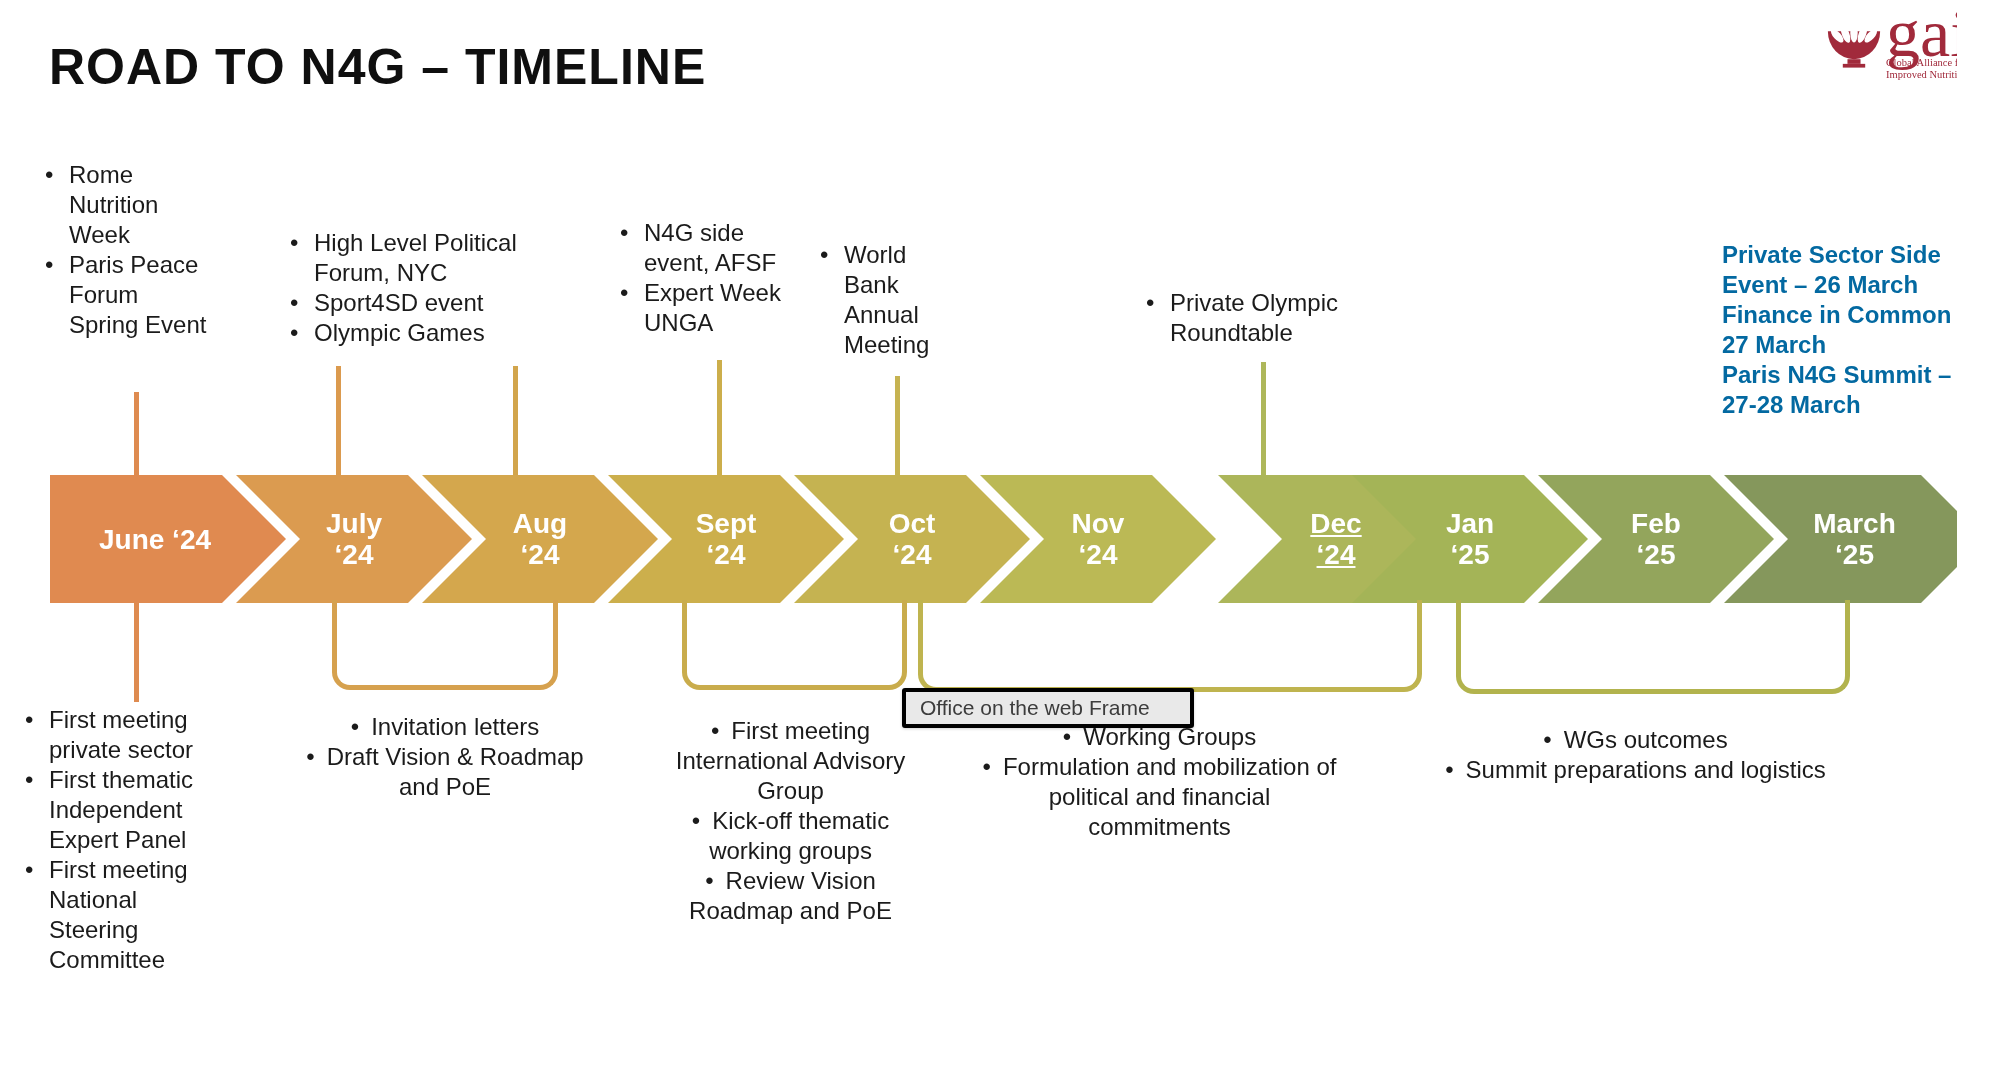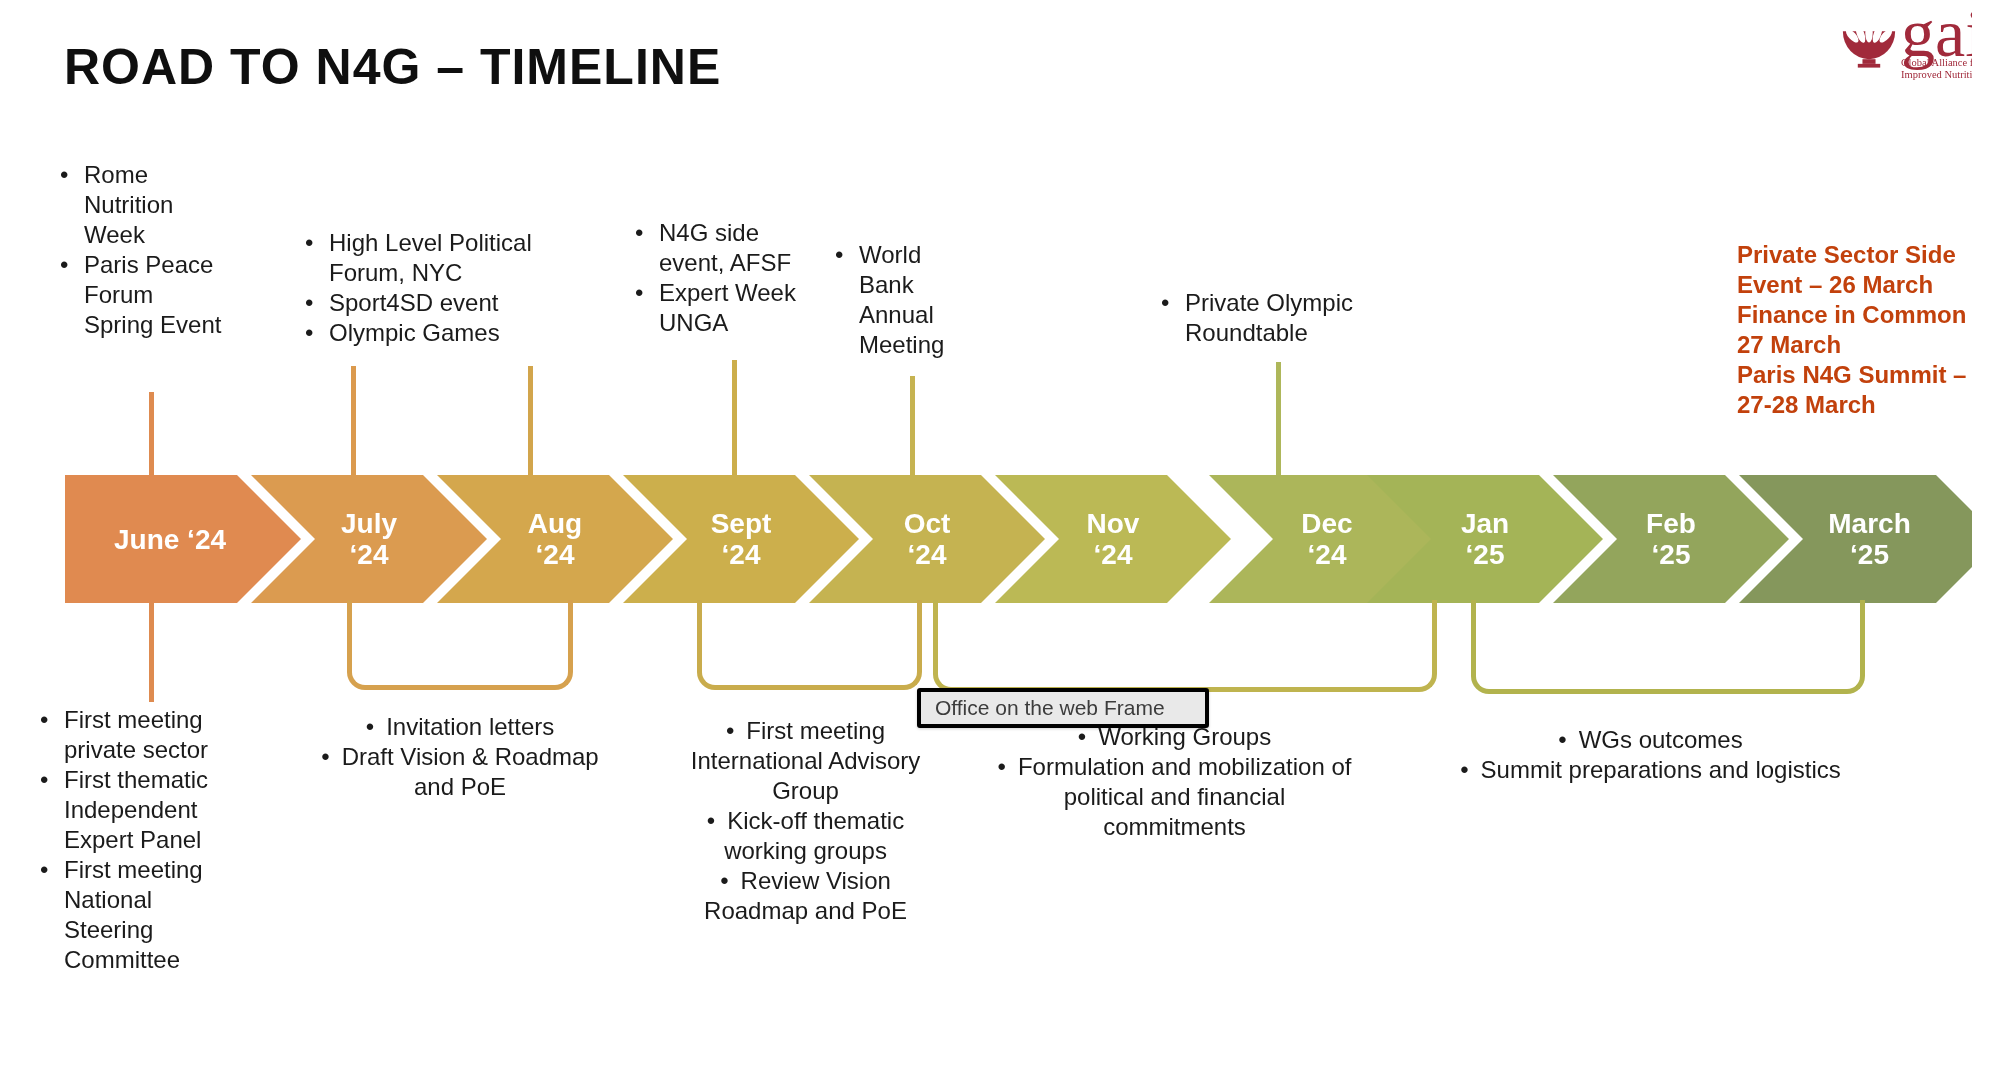--- a/index.html
+++ b/index.html
@@ -1,17 +1,17 @@
 <!DOCTYPE html>
 <html><head>
 <meta charset="utf-8">
 <style>
   html,body{margin:0;padding:0;background:#ffffff;}
   .canvas{position:relative;width:1957px;height:1084px;background:#fff;overflow:hidden;
-          font-family:"Liberation Sans",sans-serif;color:#1b1b1b;margin-left:15px;}
+          font-family:"Liberation Sans",sans-serif;color:#1b1b1b;}
 
   
   .title{position:absolute;left:49px;top:38px;font-size:50px;font-weight:800;
          letter-spacing:1px;color:#0f0f0f;white-space:nowrap;}
 
   
   .logo{position:absolute;left:1826px;top:10px;display:flex;align-items:flex-start;}
   .logo-icon{width:56px;height:60px;margin-top:8px;}
   .logo-text{margin-left:4px;}
   .logo-word{font-family:"Liberation Serif",serif;font-size:68px;line-height:46px;font-weight:400;}
@@ -86,21 +86,21 @@
     <div class="item">N4G side event, AFSF</div>
     <div class="item">Expert Week UNGA</div>
   </div>
   <div class="tb hang" style="left:820px;top:240px;width:132px;">
     <div class="item">World Bank Annual Meeting</div>
   </div>
   <div class="tb hang" style="left:1146px;top:288px;width:218px;">
     <div class="item">Private Olympic Roundtable</div>
   </div>
 
-  <div class="tb highlight" style="left: 1722px; top: 240px; width: 268px; color: #c2410c;">
+  <div class="tb highlight" style="left: 1722px; top: 240px; width: 268px; color: #0369a1;">
     <div>Private Sector Side Event – 26 March</div>
     <div>Finance in Common – 27 March</div>
     <div>Paris N4G Summit – 27-28 March</div>
   </div>
 
   <div class="vline" style="left: 134px; top: 392px; height: 83px; background: rgb(222, 139, 80);"></div>
   <div class="vline" style="left: 336px; top: 366px; height: 109px; background: rgb(219, 154, 78);"></div>
   <div class="vline" style="left: 513px; top: 366px; height: 109px; background: rgb(210, 165, 76);"></div>
   <div class="vline" style="left: 717px; top: 360px; height: 115px; background: rgb(204, 174, 75);"></div>
   <div class="vline" style="left: 895px; top: 376px; height: 99px; background: rgb(198, 179, 81);"></div>
@@ -111,21 +111,21 @@
     <div class="chev chev-mid" style="left: 186px; width: 236px; background: rgb(219, 155, 80);">July
 ‘24</div>
     <div class="chev chev-mid" style="left: 372px; width: 236px; background: rgb(212, 167, 77);">Aug
 ‘24</div>
     <div class="chev chev-mid" style="left: 558px; width: 236px; background: rgb(204, 175, 76);">Sept
 ‘24</div>
     <div class="chev chev-mid" style="left: 744px; width: 236px; background: rgb(197, 179, 81);">Oct
 ‘24</div>
     <div class="chev chev-mid" style="left: 930px; width: 236px; background: rgb(187, 185, 85);">Nov
 ‘24</div>
-    <div class="chev chev-mid" style="left: 1144px; width: 236px; background: rgb(172, 182, 90);">Dec
+    <div class="chev chev-mid" style="left: 1168px; width: 236px; background: rgb(172, 182, 90); text-decoration: underline;">Dec
 ‘24</div>
     <div class="chev chev-mid" style="left: 1302px; width: 236px; background: rgb(164, 180, 87);">Jan
 ‘25</div>
     <div class="chev chev-mid" style="left: 1488px; width: 236px; background: rgb(147, 165, 92);">Feb
 ‘25</div>
     <div class="chev chev-mid" style="left: 1674px; width: 261px; background: rgb(133, 151, 92);">March
 ‘25</div>
   </div>
 
   <div class="vline" style="left: 134px; top: 603px; height: 99px; background: rgb(222, 139, 80);"></div>

